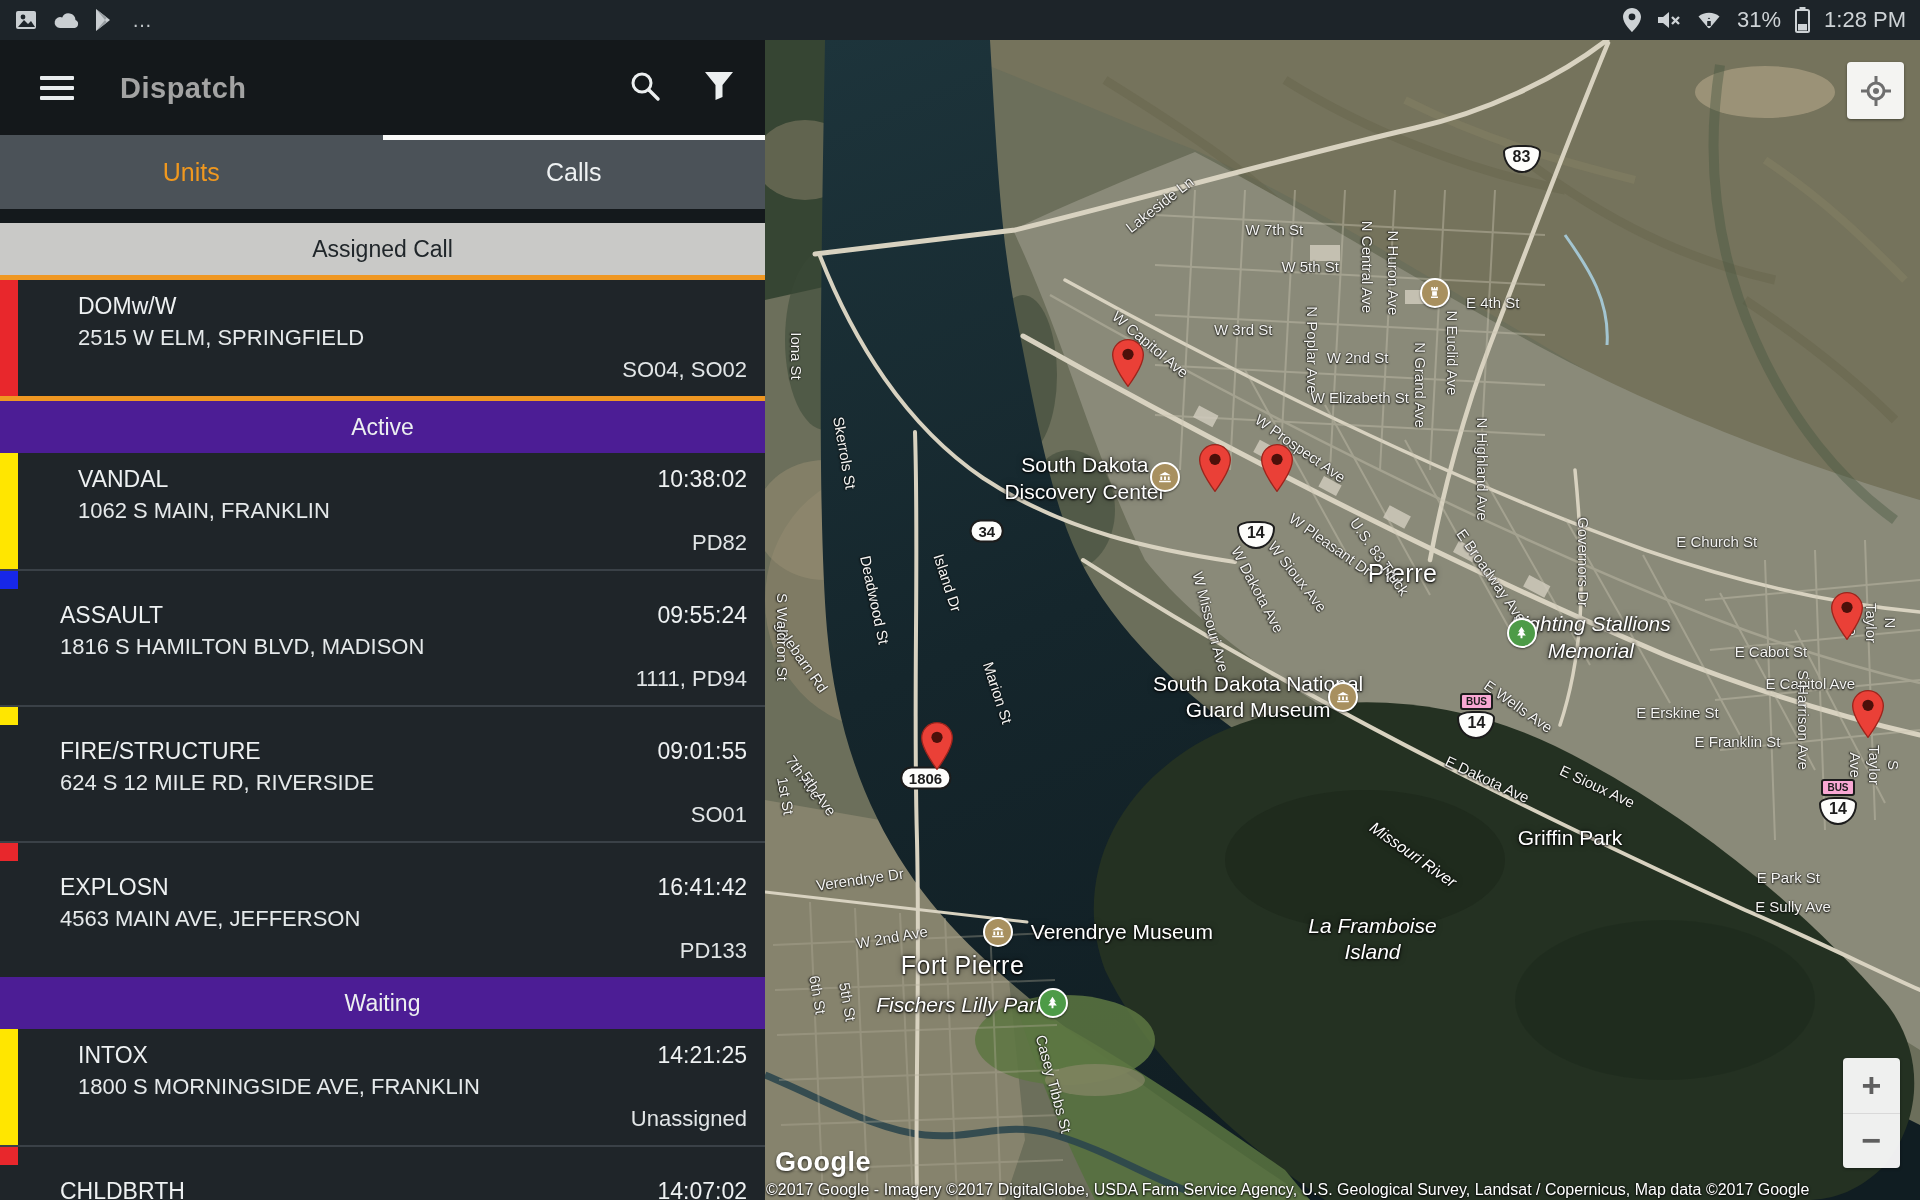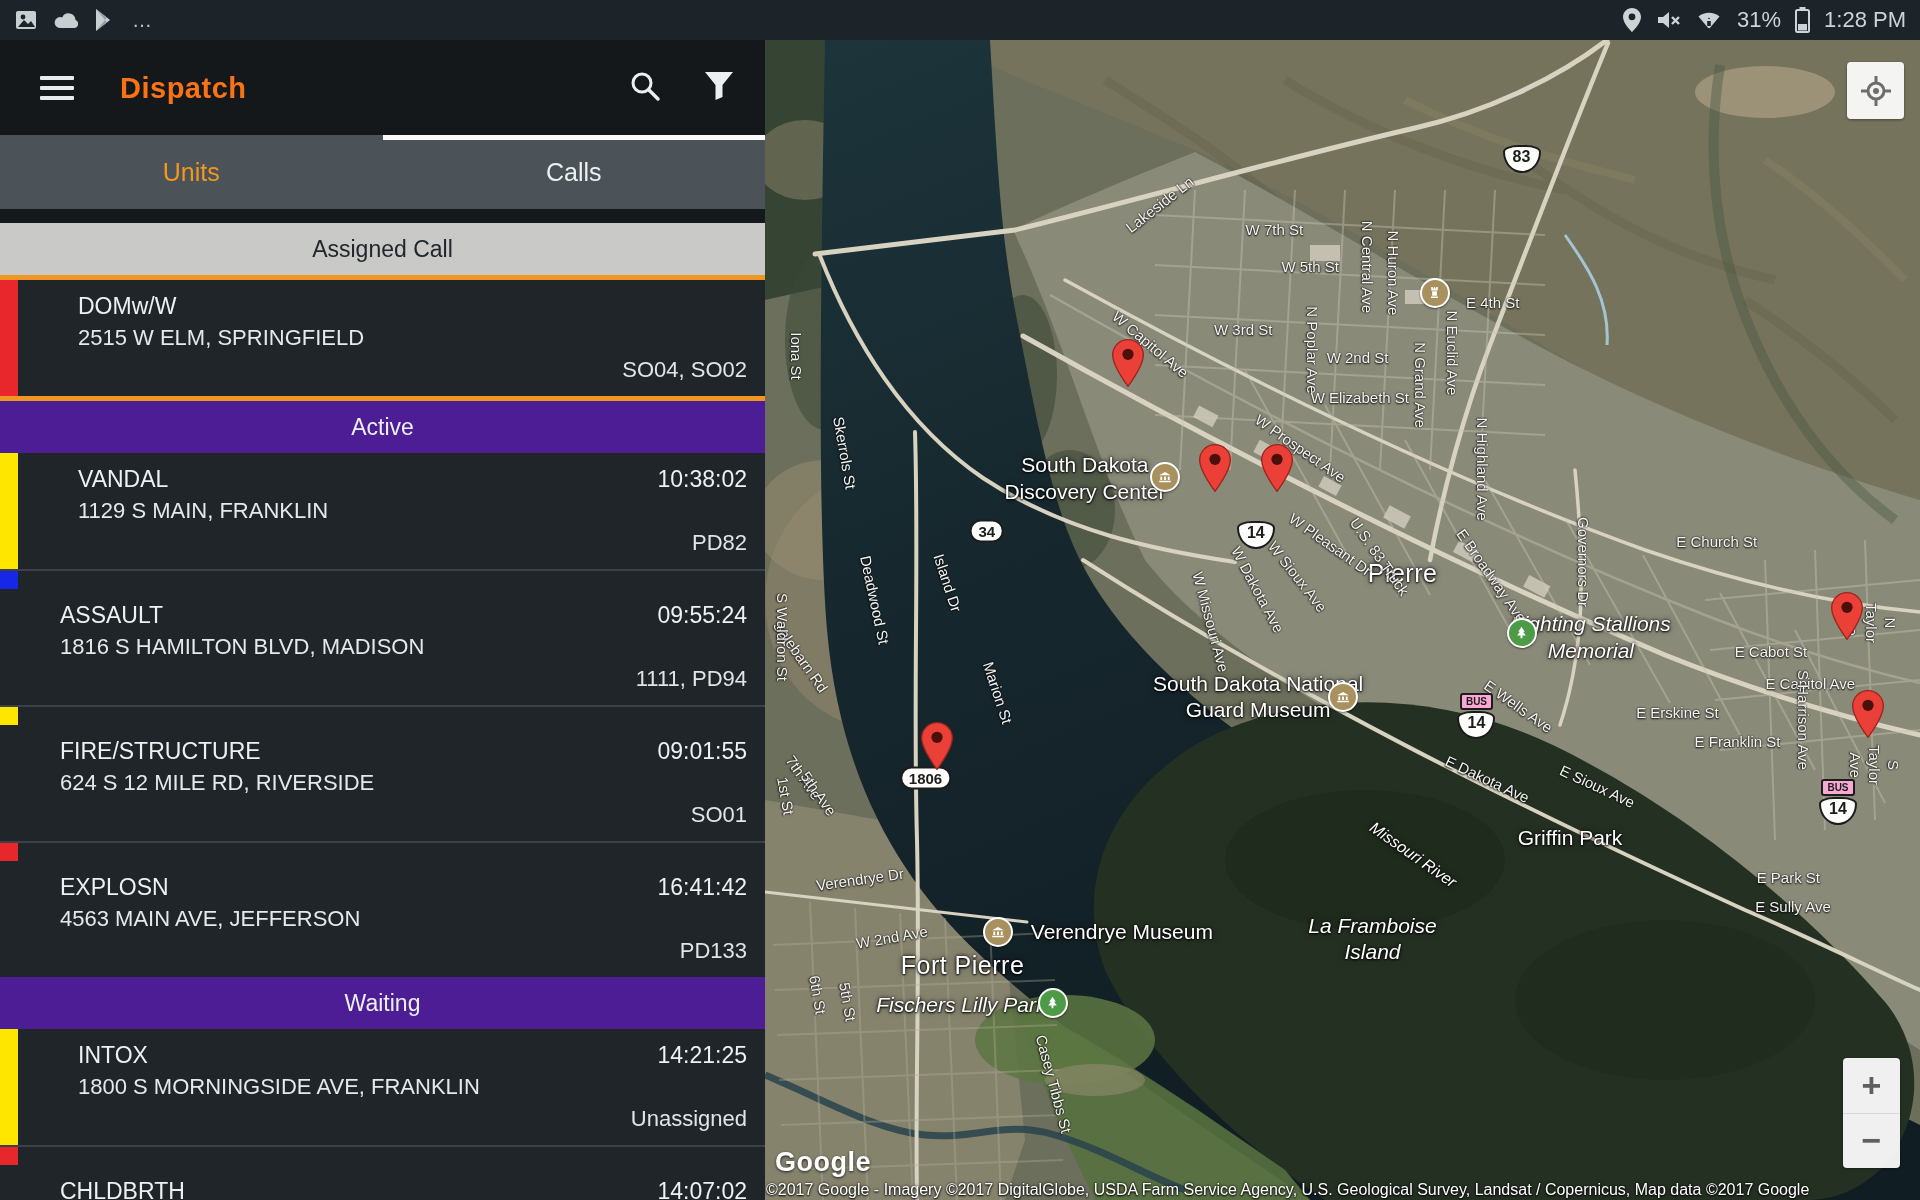--- a/index.html
+++ b/index.html
@@ -9,21 +9,21 @@
   #status-bar{position:absolute;left:0;top:0;width:1920px;height:40px;background:#1d2429;display:flex;align-items:center;justify-content:space-between;padding:0 14px;box-sizing:border-box;z-index:60;}
   .sb-group{display:flex;align-items:center;gap:14px;color:#ced3d6;font-size:22px;}
   .sb-ico{display:flex;align-items:center;}
   .sb-dots{letter-spacing:3px;font-size:20px;color:#c4c9cc;margin-left:2px;}
 
   
   #left-panel{position:absolute;left:0;top:40px;width:765px;height:1160px;background:#14191c;overflow:hidden;z-index:50;}
   #app-bar{position:relative;height:95px;background:#14181b;}
   #hamburger{position:absolute;left:40px;top:36px;width:34px;height:25px;cursor:pointer;}
   #hamburger span{display:block;height:4px;background:#e9ecee;margin-bottom:6px;border-radius:1px;}
-  #app-title{position:absolute;left:120px;top:50%;transform:translateY(-50%);color:#f97316;font-size:29px;font-weight:bold;letter-spacing:.5px;}
+  #app-title{position:absolute;left:120px;top:50%;transform:translateY(-50%);color:#a3a3a3;font-size:29px;font-weight:bold;letter-spacing:.5px;}
   .appbar-icon{position:absolute;top:50%;transform:translateY(-50%);}
   #search-icon{left:628px;}
   #filter-icon{left:702px;}
 
   #tab-bar{position:relative;height:74px;background:#4b5258;display:flex;}
   .tab{flex:1;display:flex;align-items:center;justify-content:center;font-size:25px;cursor:pointer;}
   .tab.selected{color:#f0981f;}
   .tab:not(.selected){color:#eef1f2;}
   #tab-indicator{position:absolute;left:50%;top:0;width:50%;height:5px;background:#fafafa;}
 
@@ -174,21 +174,21 @@
         </div>
         <div class="sec-header">Active</div>
         <div class="sec-items">
           <div class="call-item">
             <span class="sev" style="background:#ffe600"></span>
             <div class="ci-body">
               <div class="ci-top">
                 <span class="ci-type">VANDAL</span>
                 <span class="ci-time">10:38:02</span>
               </div>
-              <div class="ci-addr">1129 S MAIN, FRANKLIN</div>
+              <div class="ci-addr">1062 S MAIN, FRANKLIN</div>
               <div class="ci-units">PD82</div>
             </div>
           </div>
           <div class="call-item">
             <span class="sev" style="background:#1727e8"></span>
             <div class="ci-body">
               <div class="ci-top">
                 <span class="ci-type">ASSAULT</span>
                 <span class="ci-time">09:55:24</span>
               </div>

